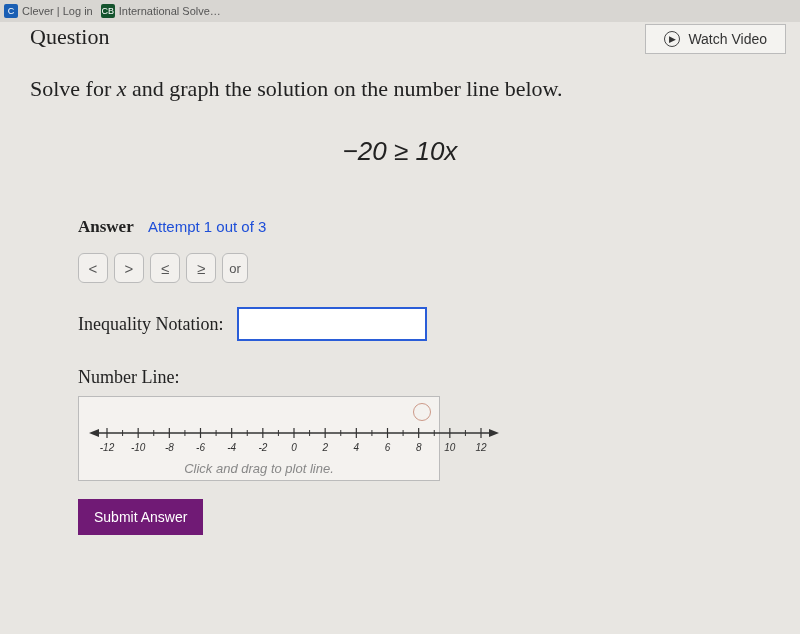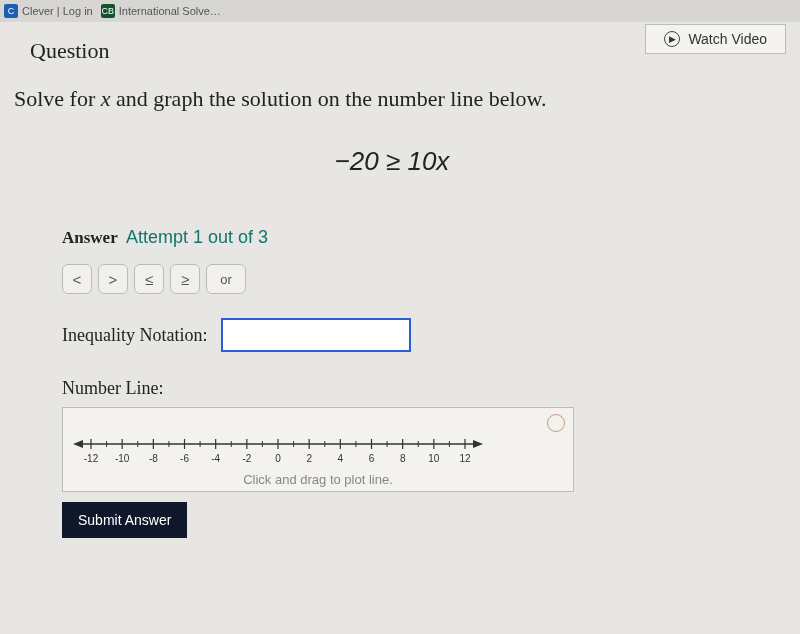--- a/index.html
+++ b/index.html
@@ -38,105 +38,106 @@
   .topbar {
     display: flex;
     justify-content: space-between;
     align-items: flex-start;
     padding: 0 14px 0 30px;
   }
   .question-heading {
     font-size: 22px;
     font-weight: normal;
     color: #222;
-    padding-top: 16px;
+    padding-top: 2px;
   }
   .watch-video {
     border: 1px solid #bbb;
     background: #f4f3f0;
     padding: 6px 18px;
     font-family: Arial, sans-serif;
     font-size: 14px;
     color: #333;
     display: flex;
     align-items: center;
     gap: 8px;
     margin-top: 2px;
   }
   .play-icon {
     width: 16px; height:16px;
     border:1.5px solid #444; border-radius:50%;
     display:inline-flex; align-items:center; justify-content:center;
     font-size:9px; line-height:1;
   }
   .content {
-    padding: 22px 30px 0 14px;
+    padding: 22px 30px 0 30px;
   }
   .prompt {
     font-size: 22px;
     font-family: Georgia, serif;
     color: #222;
   }
   .prompt .varx { font-style: italic; }
   .equation {
     text-align: center;
     font-size: 26px;
     font-family: Liberation Sans, sans-serif;
     margin: 34px 0 50px 0;
   }
   .answer-section { padding-left: 48px; }
   .answer-header {
     font-size: 17px;
     margin-bottom: 16px;
   }
   .answer-header .label { font-weight: bold; }
-  .answer-header .attempt { color:#0f766e; font-size:18px; margin-left:4px; font-family:Arial,sans-serif; }
+  .answer-header .attempt { color:#1d4ed8; font-size:15px; margin-left:10px; font-family:Arial,sans-serif; }
   .op-row { display:flex; gap:6px; margin-bottom:24px; }
   .op-btn {
     width:30px; height:30px;
     border:1px solid #bbb; border-radius:6px;
     background:#f2f0ed;
     display:flex; align-items:center; justify-content:center;
     font-size:15px; font-family: Arial,sans-serif;
     color:#555;
     cursor:pointer;
   }
-  .op-btn.or { width:40px; font-size:13px; }
+  .op-btn.or { width:26px; font-size:13px; }
   .ineq-row { display:flex; align-items:center; gap:14px; margin-bottom:26px; }
   .ineq-label { font-size:18px; }
   .ineq-input {
     width:190px; height:34px;
     border:2px solid #2a5dd8;
     background:#fff;
     font-size:16px;
     padding:0 6px;
     font-family: Georgia, serif;
   }
   .nl-label { font-size:18px; margin-bottom:8px; }
   .nl-box {
-    width: 512px;
+    width: 362px;
     border:1px solid #bbb;
     background:#f4f2ef;
     padding: 8px 8px 4px 8px;
     position:relative;
+    font-style:italic;
   }
   .nl-clear {
     position:absolute; top:6px; right:8px;
     width:18px; height:18px;
     border:1.5px solid #c98; border-radius:50%;
     color:#c98;
   }
   .nl-svg { display:block; margin-top:14px; }
   .nl-hint {
     text-align:center; font-size:13px; color:#888;
     font-family:Arial,sans-serif; margin-top:2px;
   }
   .submit {
-    margin-top:10px;
-    background:#0f172a;
+    margin-top:18px;
+    background:#701a75;
     color:#fff;
     border:none;
     padding:10px 16px;
     font-family:Arial,sans-serif;
     font-size:14px;
     cursor:pointer;
   }
 </style>
 </head>
 <body>

